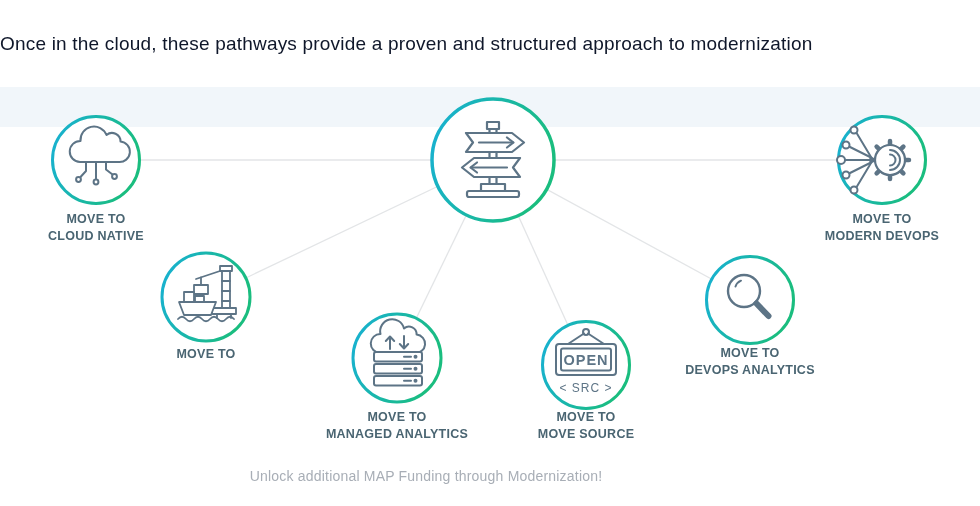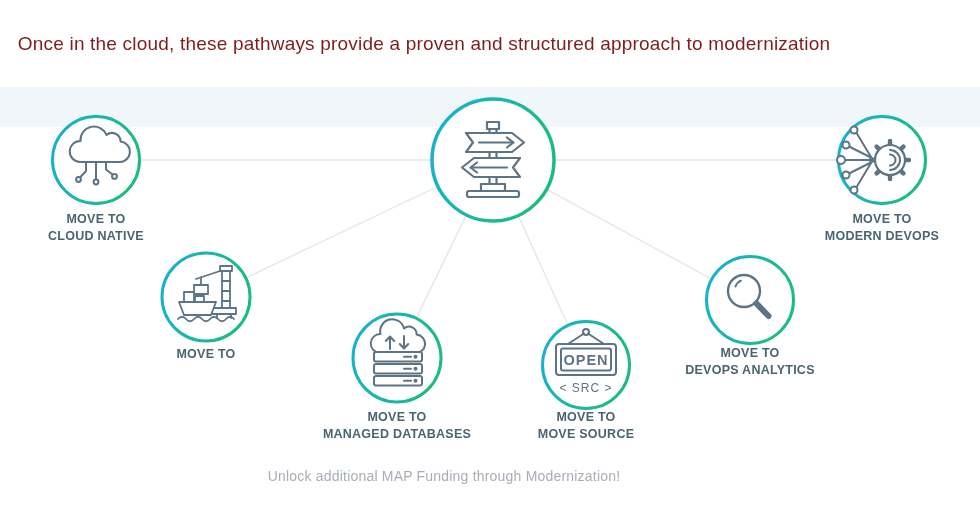--- a/index.html
+++ b/index.html
@@ -3,36 +3,36 @@
 <meta charset="utf-8">
 <style>
   html,body{margin:0;padding:0;}
   body{
     width:980px;height:506px;position:relative;overflow:hidden;
     background:#ffffff;
     font-family:"Liberation Sans","DejaVu Sans",sans-serif;
   }
   .title{
     position:absolute;top:33px;left:0;width:848px;
-    text-align:center;font-size:19px;color:#7f1d1d;letter-spacing:.2px;
+    font-size:19px;color:#0f172a;letter-spacing:.2px;
   }
   .band{
     position:absolute;top:87px;left:0;width:980px;height:40px;
     background:#f1f6fa;
   }
   svg.diagram{position:absolute;top:0;left:0;}
   .node-label{
     position:absolute;width:200px;text-align:center;
     font-size:12.5px;font-weight:bold;color:#4a6572;
     line-height:17px;letter-spacing:.25px;
   }
   .node-label span{display:block;}
   .footer{
     position:absolute;top:468px;left:0;width:852px;
-    text-align:center;font-size:14px;color:#a8aeb6;letter-spacing:.2px;margin-left:18px;
+    text-align:center;font-size:14px;color:#a8aeb6;letter-spacing:.2px;
   }
 </style>
 </head>
 <body>
 
 <div class="title">Once in the cloud, these pathways provide a proven and structured approach to modernization</div>
 <div class="band"></div>
 
 <svg class="diagram" width="980" height="506" viewBox="0 0 980 506">
   <defs>
@@ -170,21 +170,21 @@
 
 <div class="node-label" style="left:-4px;top:211px;">
   <span>MOVE TO</span>
   <span>CLOUD NATIVE</span>
 </div>
 <div class="node-label" style="left:106px;top:346px;">
   <span>MOVE TO</span>
 </div>
 <div class="node-label" style="left:297px;top:409px;">
   <span>MOVE TO</span>
-  <span>MANAGED DATABASES</span>
+  <span>MANAGED ANALYTICS</span>
 </div>
 <div class="node-label" style="left:486px;top:409px;">
   <span>MOVE TO</span>
   <span>MOVE SOURCE</span>
 </div>
 <div class="node-label" style="left:650px;top:345px;">
   <span>MOVE TO</span>
   <span>DEVOPS ANALYTICS</span>
 </div>
 <div class="node-label" style="left:782px;top:211px;">

